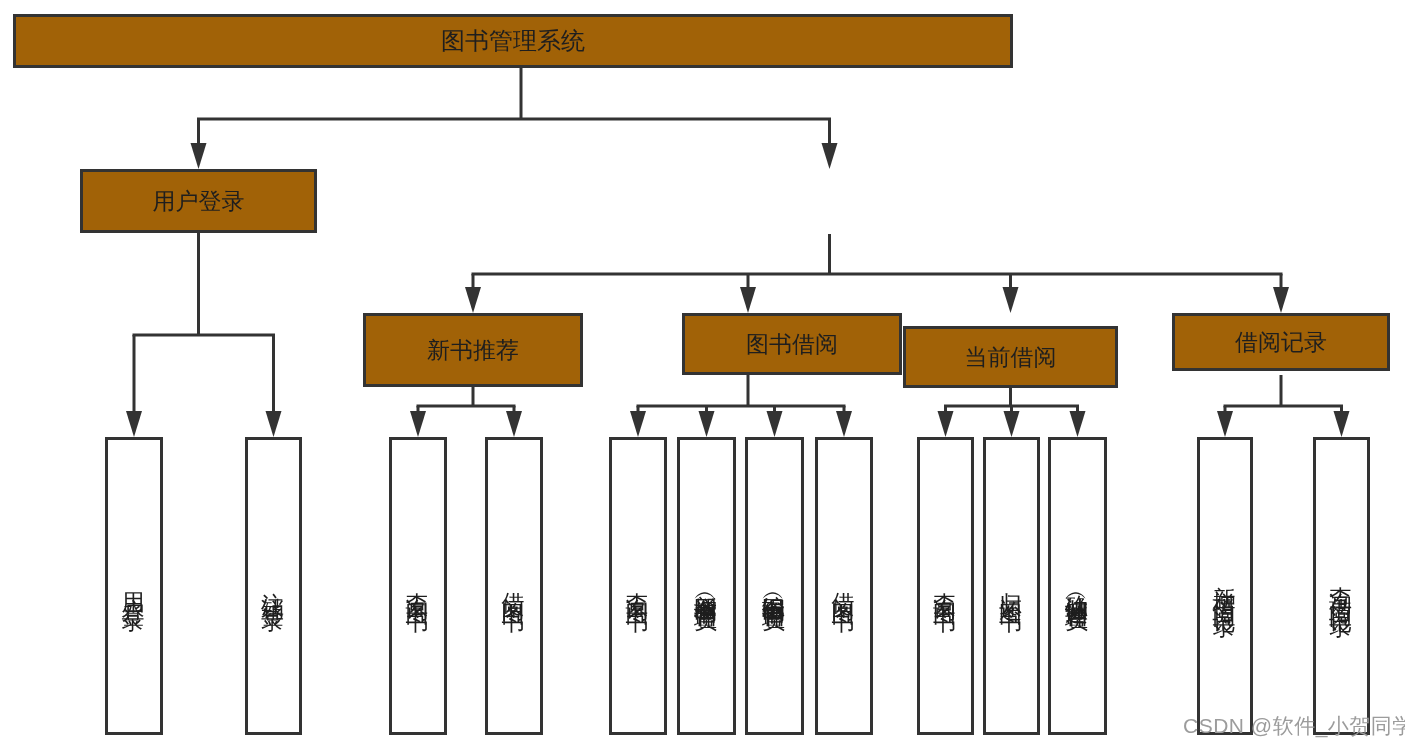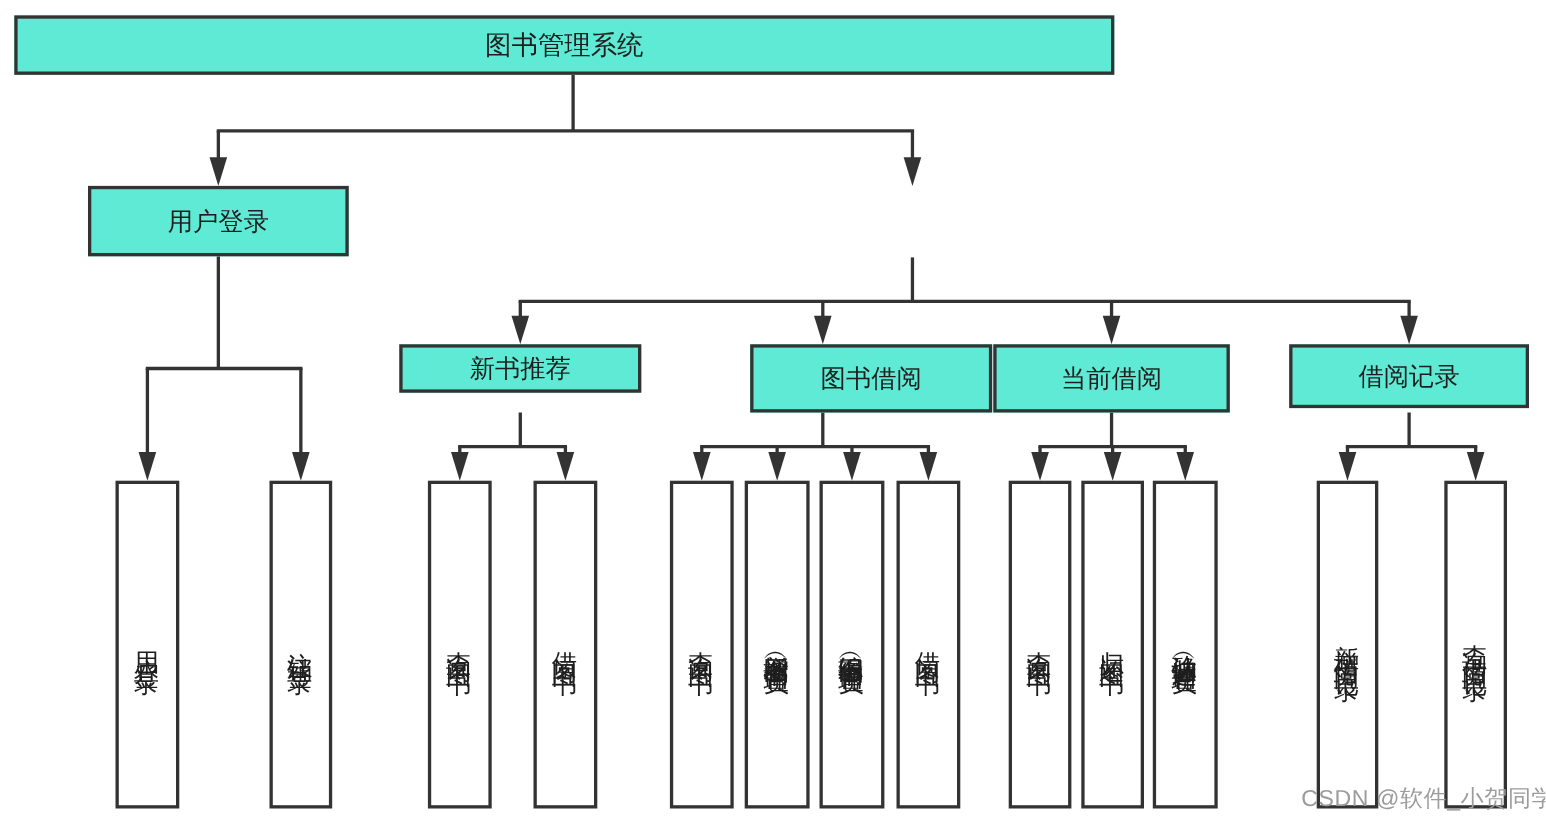--- a/index.html
+++ b/index.html
@@ -2,21 +2,21 @@
 <html><head>
 <meta charset="utf-8">
 <style>
   html,body{margin:0;padding:0;background:#ffffff;}
   #canvas{
     position:relative;width:1405px;height:747px;background:#ffffff;overflow:hidden;
     font-family:"Liberation Sans","DejaVu Sans",sans-serif;color:#1e1e1e;
   }
   #wires{position:absolute;left:0;top:0;width:1405px;height:747px;}
   .node{
-    position:absolute;box-sizing:border-box;border:3px solid #333333;background:#5eead4;
+    position:absolute;box-sizing:border-box;border:3px solid #333333;background:#a16207;
     display:flex;align-items:center;justify-content:center;
     font-size:23px;color:#1e1e1e;white-space:nowrap;
   }
   .node.root{font-size:24px;}
   .leaf{
     position:absolute;box-sizing:border-box;border:3px solid #333333;background:#ffffff;
     display:flex;align-items:center;justify-content:center;
     font-size:23px;color:#1e1e1e;
     writing-mode:vertical-rl;text-orientation:mixed;letter-spacing:6px;
   }
@@ -106,27 +106,27 @@
     </svg>
 
   <div class="node root" style="left:13px;top:14px;width:1000px;height:54px;">
     <span>图书管理系统</span>
   </div>
 
   <div class="node" style="left:80px;top:169px;width:237px;height:64px;">
     <span>用户登录</span>
   </div>
 
-  <div class="node" style="left:363px;top:313px;width:220px;height:44px;">
+  <div class="node" style="left:363px;top:313px;width:220px;height:74px;">
     <span>新书推荐</span>
   </div>
   <div class="node" style="left:638px;top:313px;width:220px;height:62px;margin-left:44px;">
     <span>图书借阅</span>
   </div>
-  <div class="node" style="left:903px;top:313px;width:215px;height:62px;">
+  <div class="node" style="left:903px;top:326px;width:215px;height:62px;">
     <span>当前借阅</span>
   </div>
   <div class="node" style="left:1172px;top:313px;width:218px;height:58px;font-family:Liberation Serif, serif;">
     <span>借阅记录</span>
   </div>
 
   <div class="leaf" style="left:105px;top:437px;width:58px;height:298px;">
     <span>用户登录</span>
   </div>
   <div class="leaf" style="left:245px;top:437px;width:57px;height:298px;">

